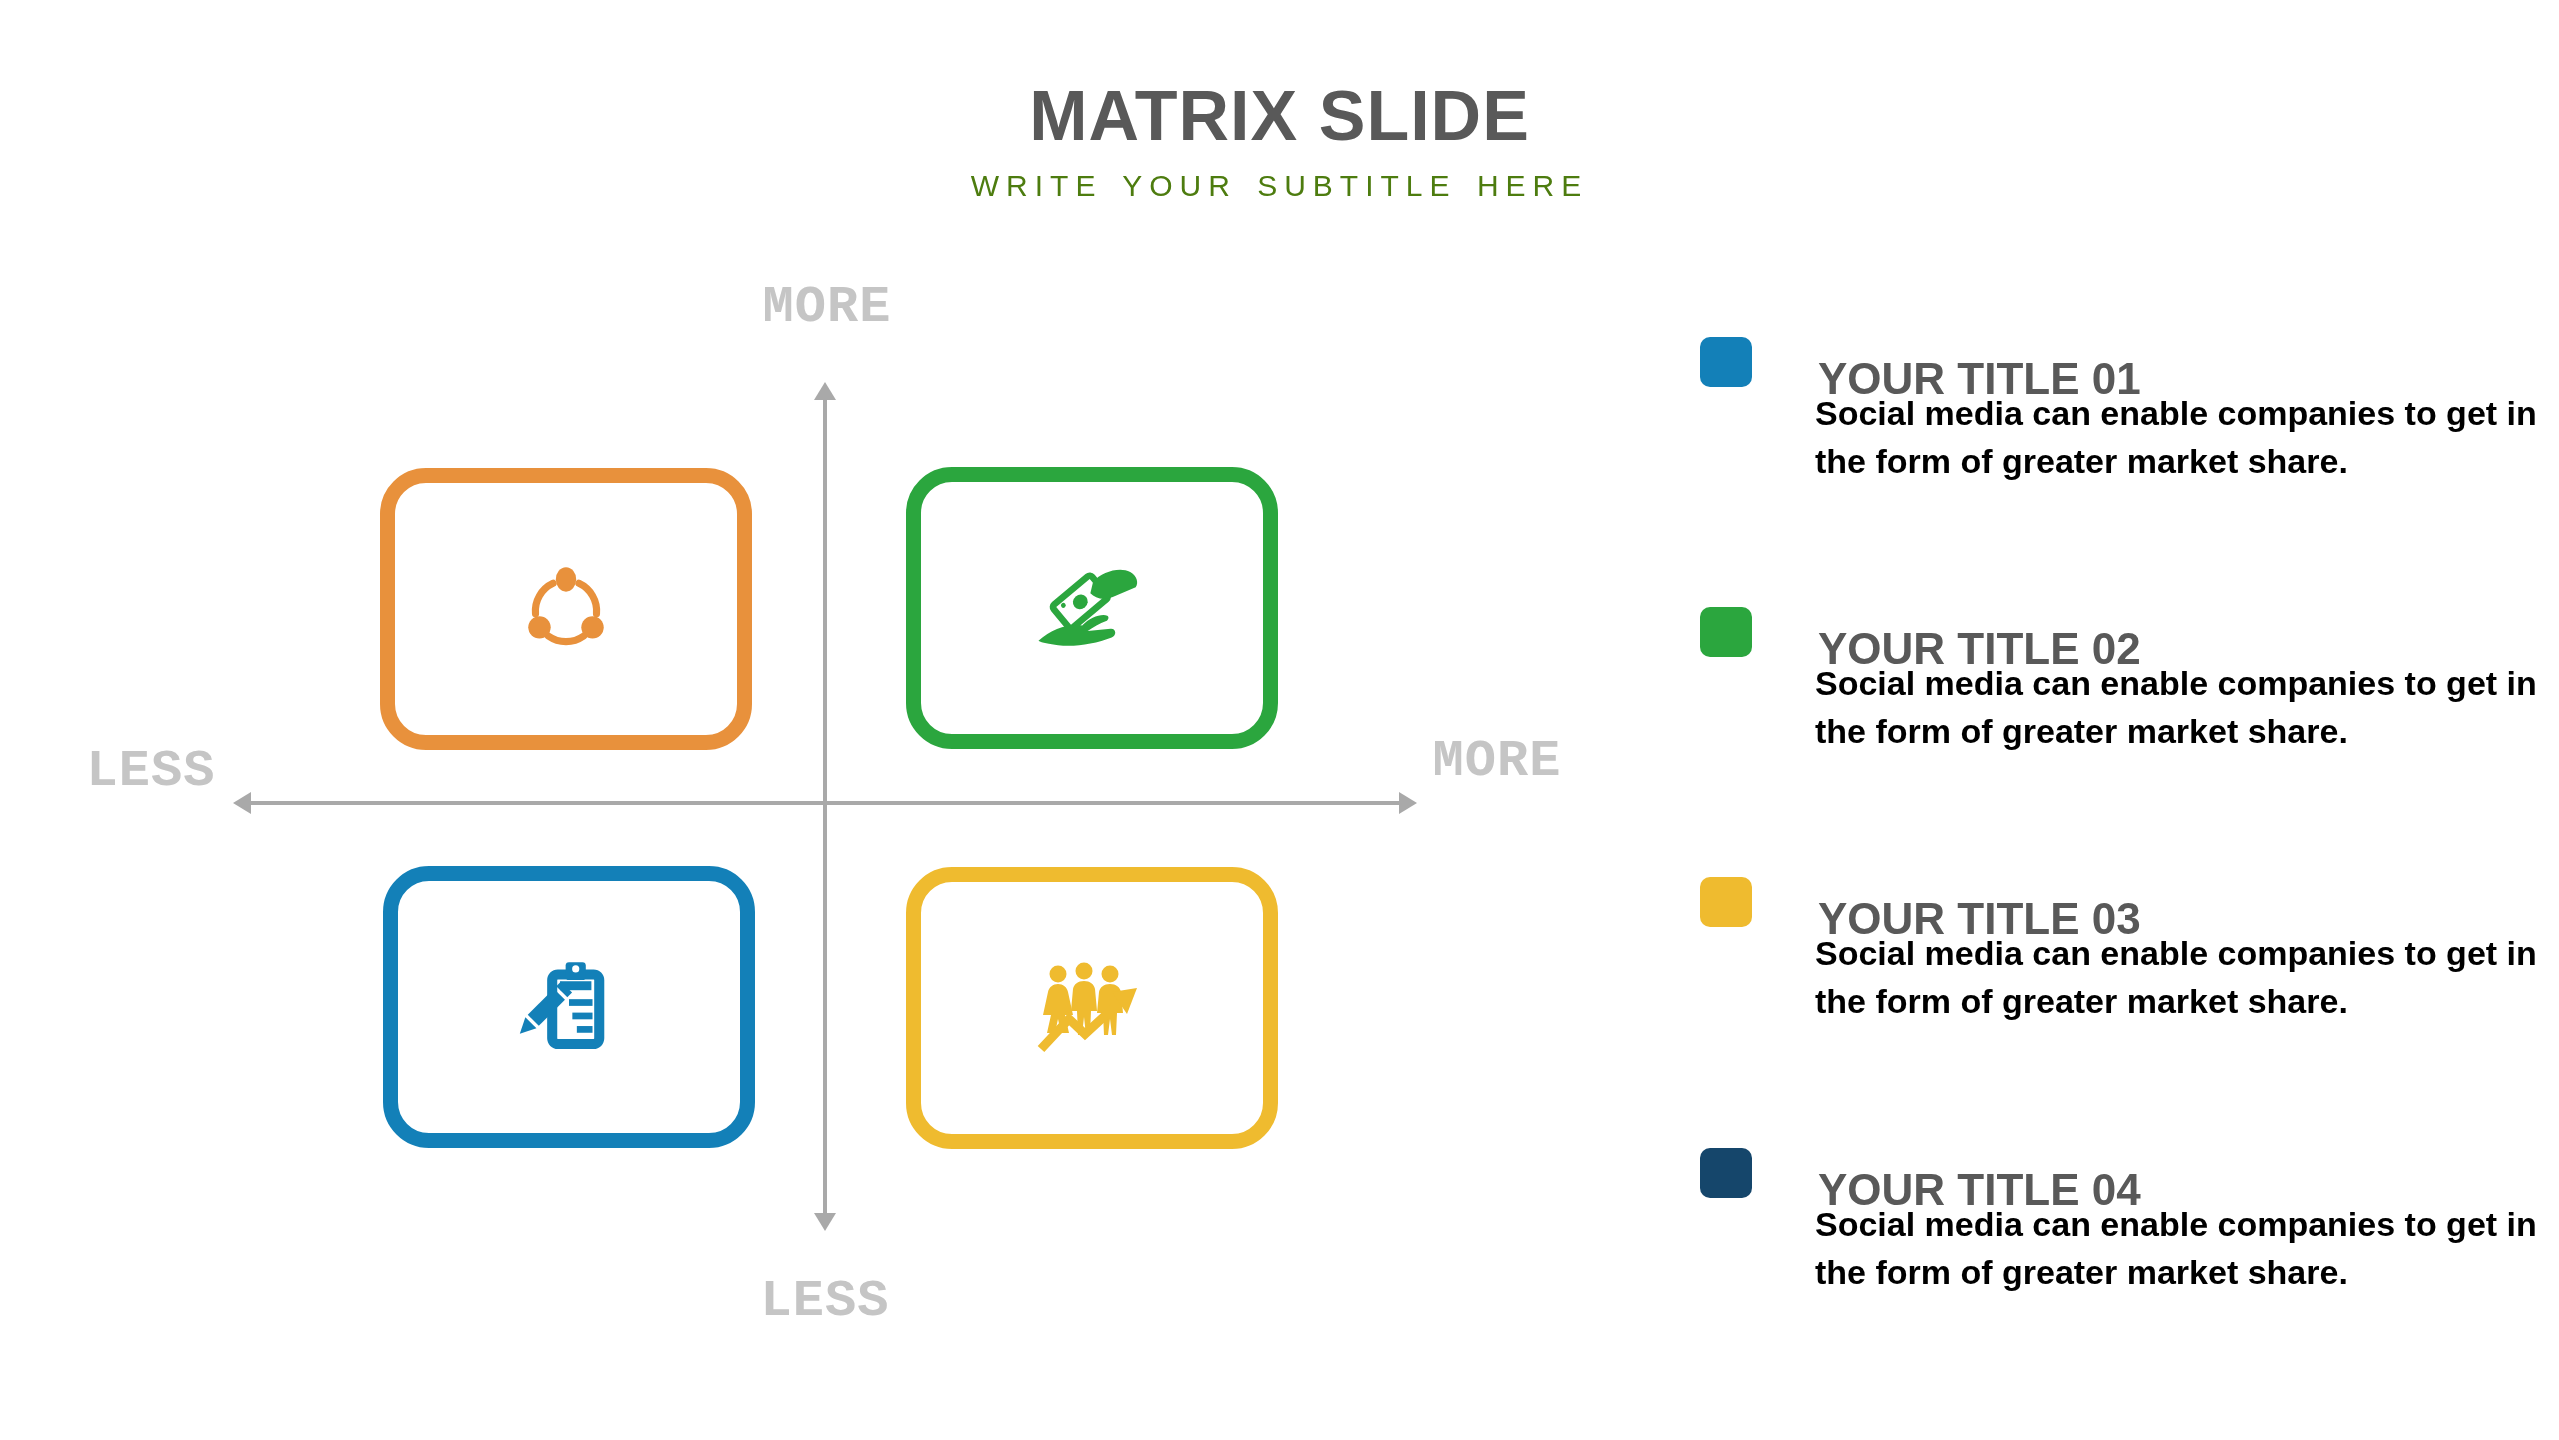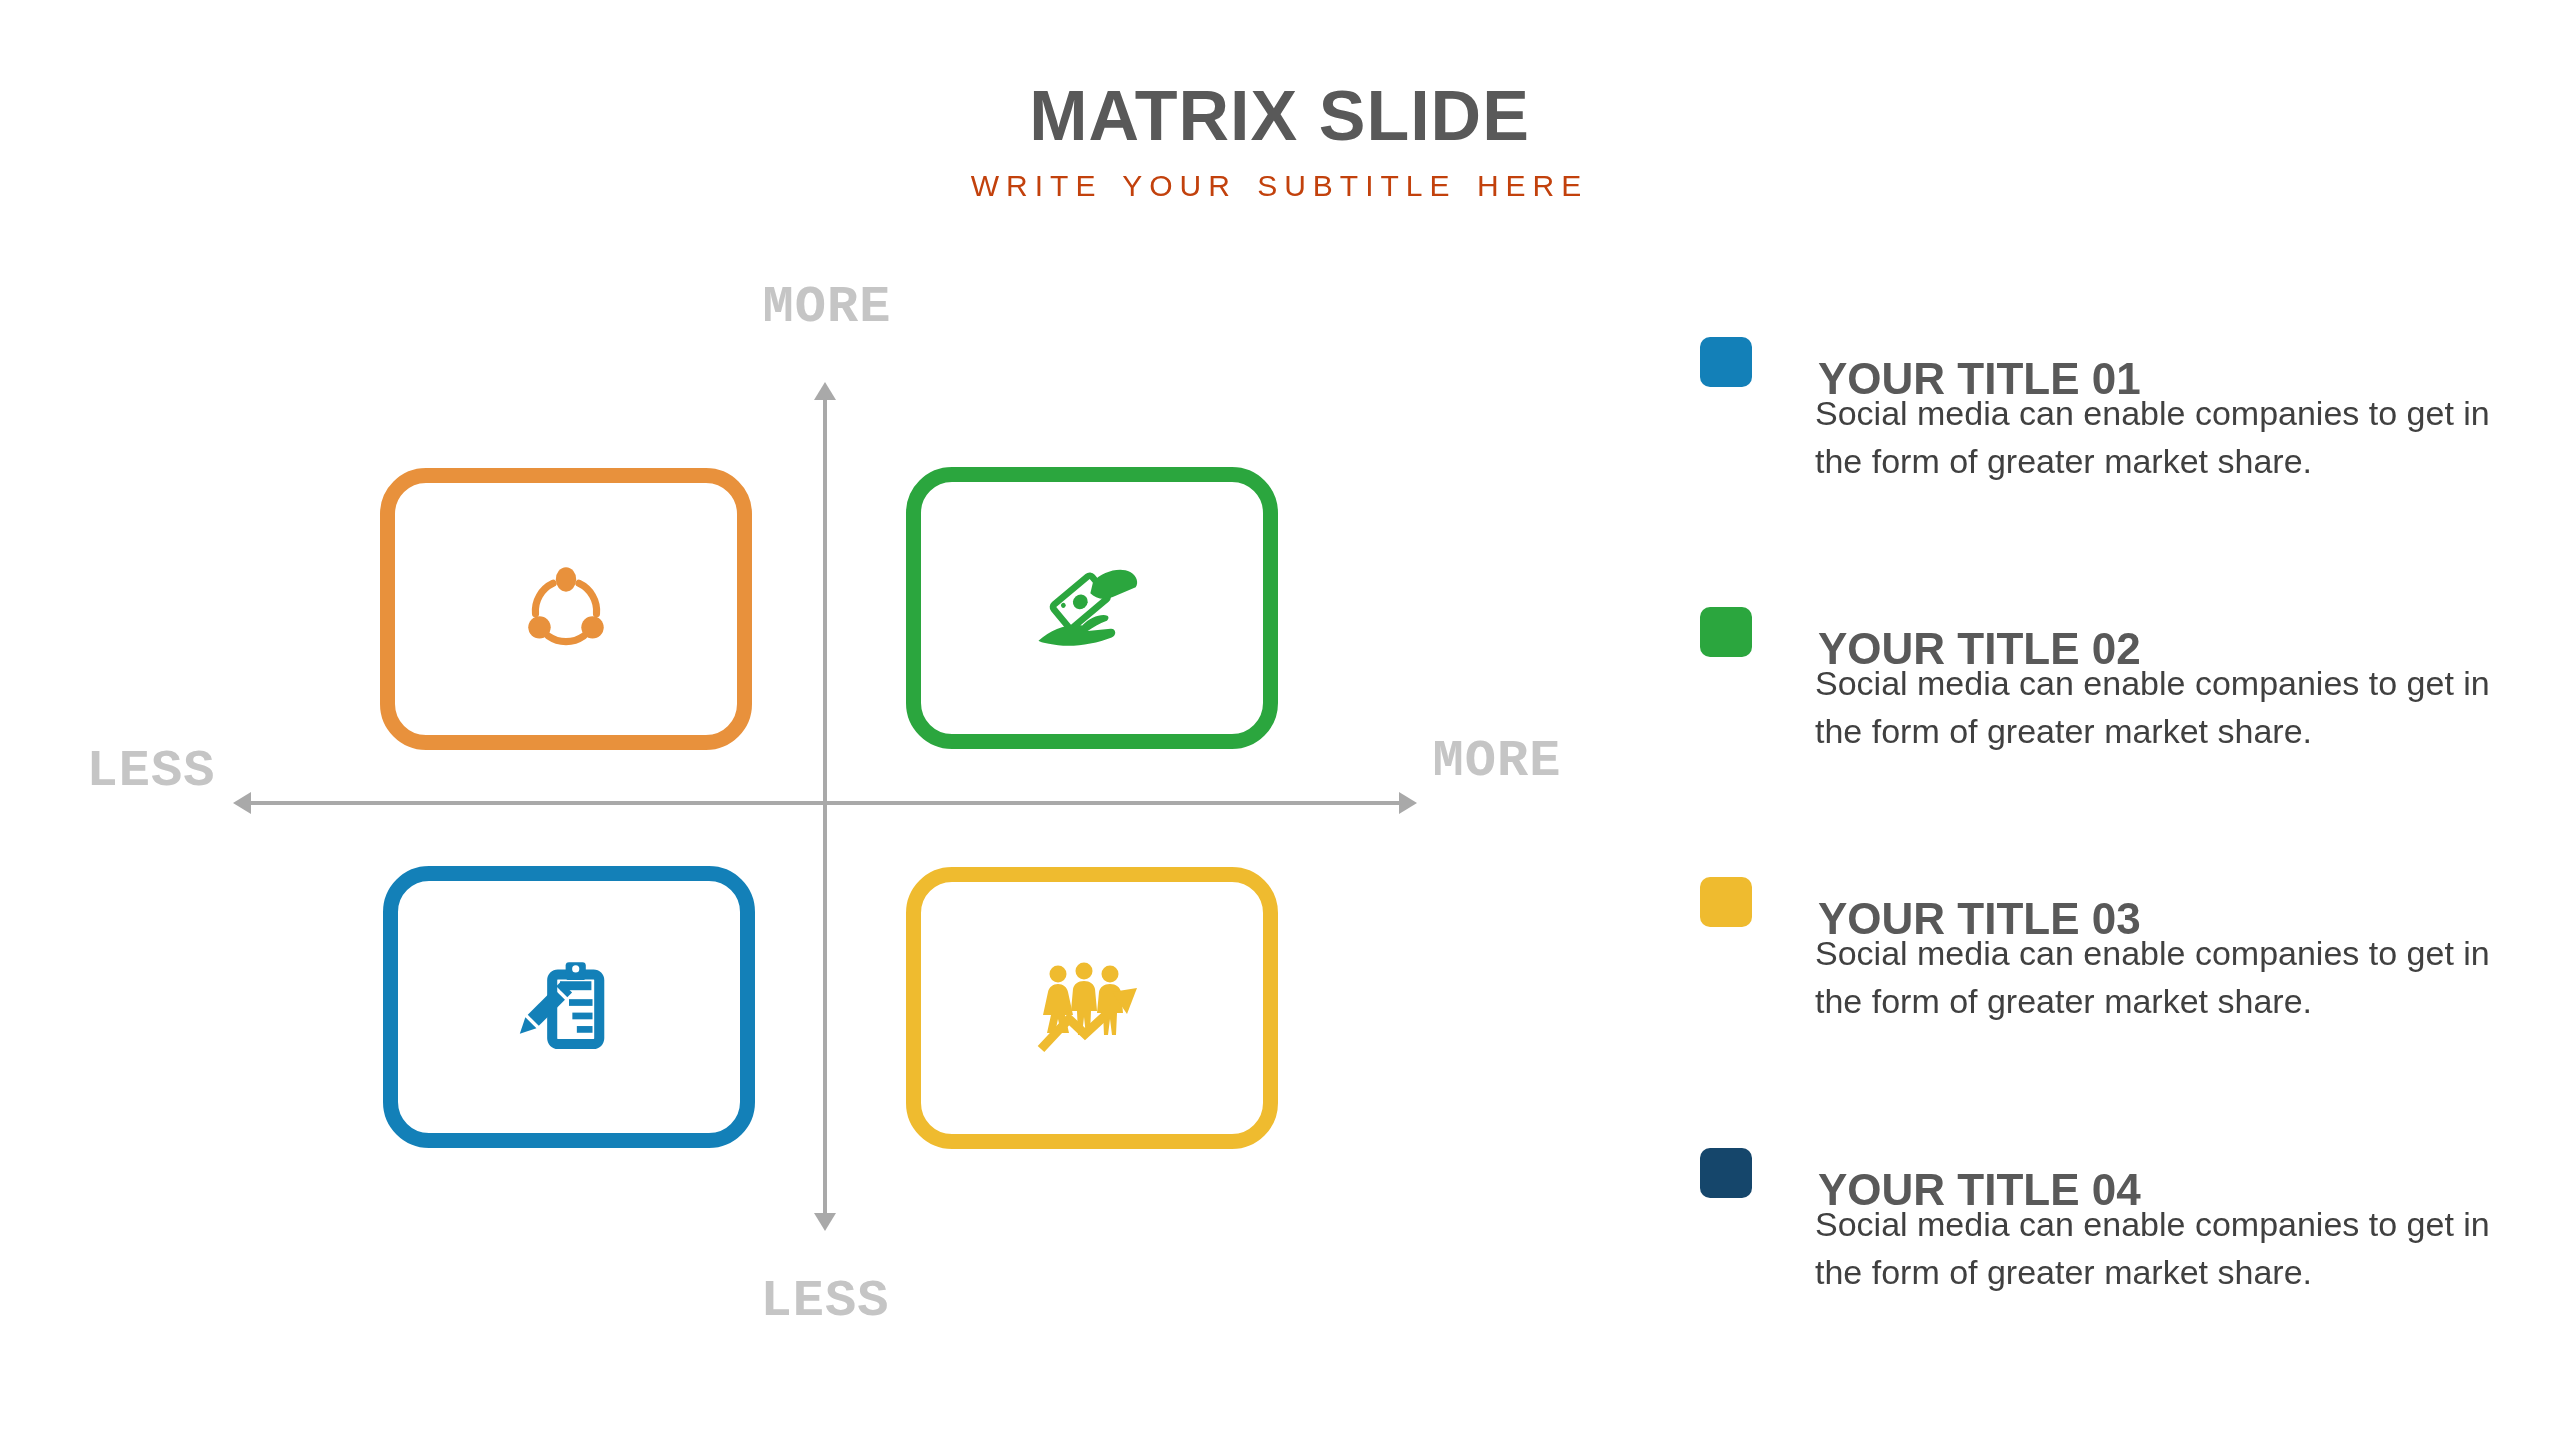--- a/index.html
+++ b/index.html
@@ -14,21 +14,21 @@
   
   .page-title{
     position:absolute;left:0;right:0;top:78px;
     text-align:center;
     font-size:70px;font-weight:700;color:#595959;
     letter-spacing:1px;line-height:76px;
   }
   .page-subtitle{
     position:absolute;left:0;right:0;top:168px;
     text-align:center;
-    font-size:30px;font-weight:400;color:#c2410c;
+    font-size:30px;font-weight:400;color:#4d7c0f;
     letter-spacing:7px;word-spacing:5px;line-height:36px;
   }
   
   .axes{position:absolute;left:0;top:0;}
   .axis-line{position:absolute;background:currentColor;}
   .axis-v{left:823px;top:397px;width:4px;height:818px;}
   .axis-h{left:249px;top:801px;width:1152px;height:4px;}
   .arrow{position:absolute;width:0;height:0;}
   .arrow-up{left:814px;top:382px;border-left:11px solid transparent;border-right:11px solid transparent;border-bottom:18px solid;}
   .arrow-down{left:814px;top:1213px;border-left:11px solid transparent;border-right:11px solid transparent;border-top:18px solid;}
@@ -65,21 +65,21 @@
     width:52px;height:50px;border-radius:10px;
     background:currentColor;
   }
   .legend-title{
     position:absolute;left:118px;top:0;
     font-size:44px;font-weight:700;color:#595959;
     line-height:52px;white-space:nowrap;margin-top:38px;
   }
   .legend-desc{
     position:absolute;left:115px;top:74px;
-    font-size:34px;font-weight:400;color:#404040;
+    font-size:34px;font-weight:700;color:#000000;
     line-height:48px;
   }
   .legend-desc .desc-line{white-space:nowrap;}
   .li-1{top:315px;} .li-2{top:585px;} .li-3{top:855px;} .li-4{top:1126px;}
 </style>
 </head>
 <body>
 
 <div class="slide">
 

